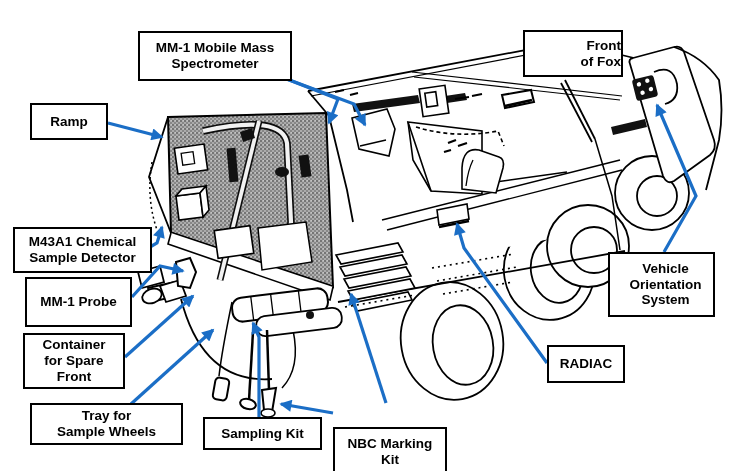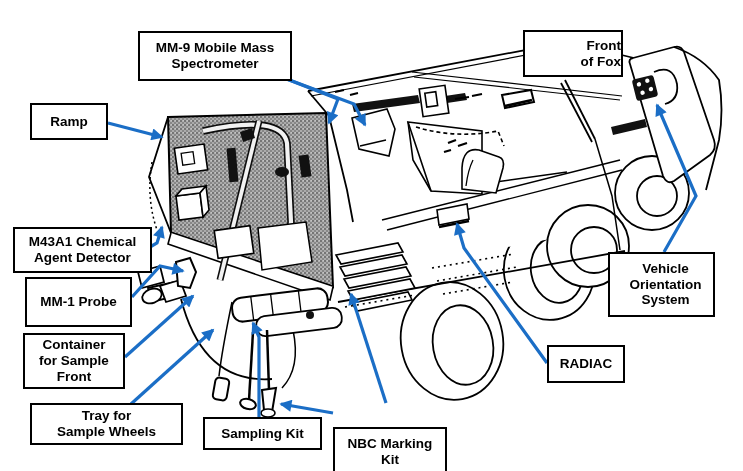--- a/index.html
+++ b/index.html
@@ -198,45 +198,45 @@
     <polyline class="arrow" marker-end="url(#ahead)" points="131,404 213,330"></polyline>
     <polyline class="arrow" marker-end="url(#ahead)" points="259,417 259,337 253,323"></polyline>
     <polyline class="arrow" marker-end="url(#ahead)" points="333,413 281,404"></polyline>
     <polyline class="arrow" marker-end="url(#ahead)" points="386,403 351,294"></polyline>
     <polyline class="arrow" marker-end="url(#ahead)" points="547,363 464,248 457,224"></polyline>
     <polyline class="arrow" marker-end="url(#ahead)" points="664,252 696,196 657,105"></polyline>
   </g>
 </svg>
 
 <div class="lbl" style="left:138px;top:31px;width:154px;height:50px;">
-  <div class="ln">MM-9 Mobile Mass</div>
+  <div class="ln">MM-1 Mobile Mass</div>
   <div class="ln">Spectrometer</div>
 </div>
 
 <div class="lbl" style="left:523px;top:30px;width:100px;height:47px;align-items:flex-end;">
   <div class="ln">Front</div>
   <div class="ln">of Fox</div>
 </div>
 
 <div class="lbl" style="left:30px;top:103px;width:78px;height:37px;">
   <div class="ln">Ramp</div>
 </div>
 
 <div class="lbl" style="left:13px;top:227px;width:139px;height:46px;">
   <div class="ln">M43A1 Chemical</div>
-  <div class="ln">Agent Detector</div>
+  <div class="ln">Sample Detector</div>
 </div>
 
 <div class="lbl" style="left:25px;top:277px;width:107px;height:50px;">
   <div class="ln">MM-1 Probe</div>
 </div>
 
 <div class="lbl" style="left:23px;top:333px;width:102px;height:56px;">
   <div class="ln">Container</div>
-  <div class="ln">for Sample</div>
+  <div class="ln">for Spare</div>
   <div class="ln">Front</div>
 </div>
 
 <div class="lbl" style="left:30px;top:403px;width:153px;height:42px;">
   <div class="ln">Tray for</div>
   <div class="ln">Sample Wheels</div>
 </div>
 
 <div class="lbl" style="left:203px;top:417px;width:119px;height:33px;">
   <div class="ln">Sampling Kit</div>

